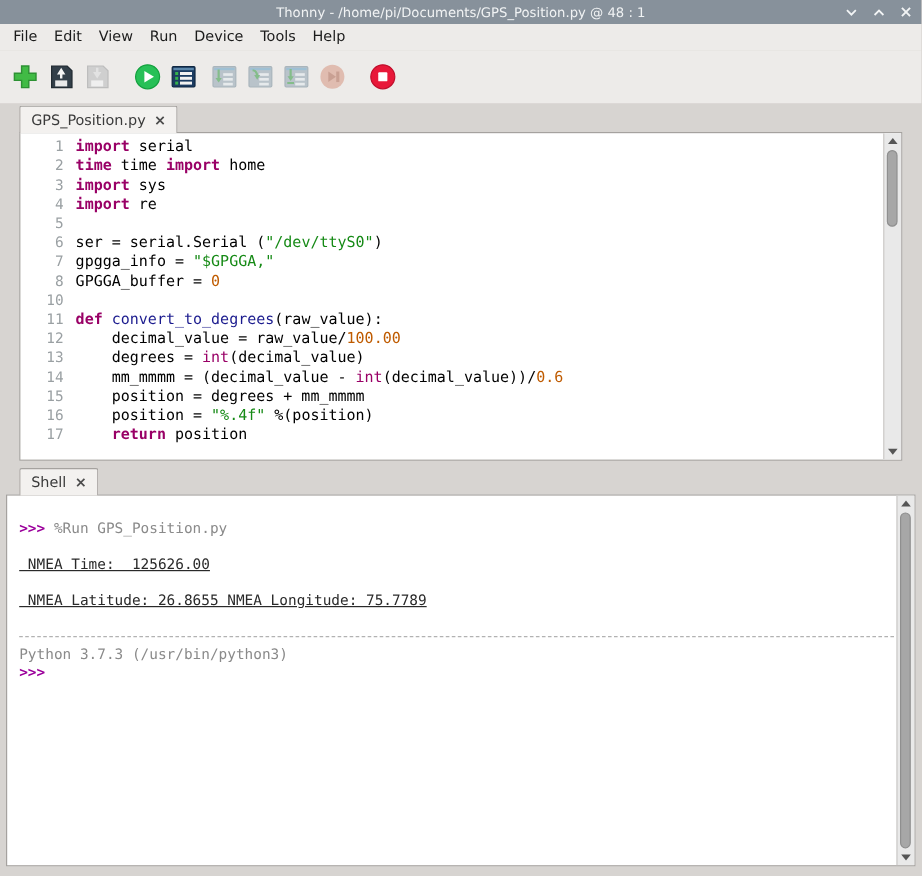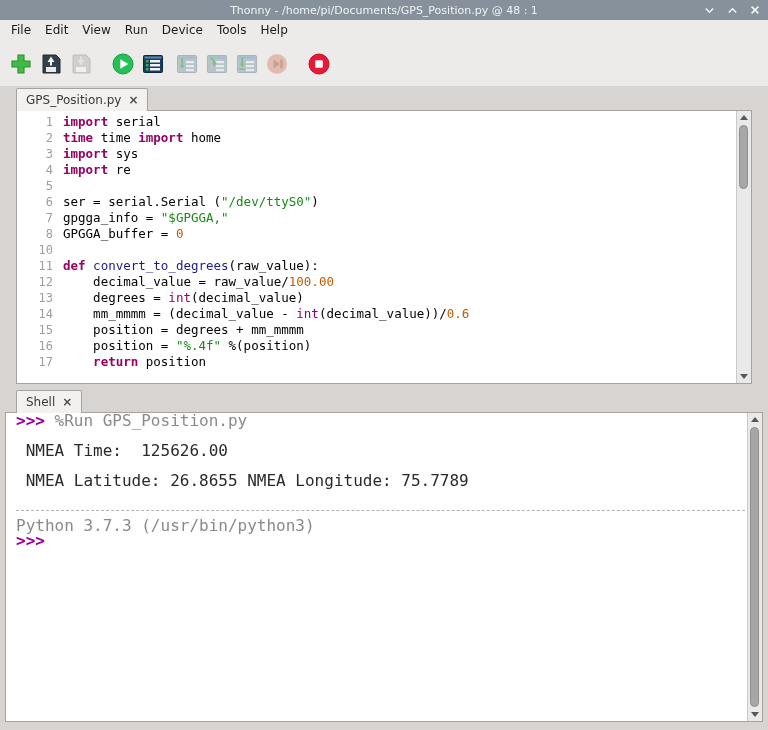--- a/index.html
+++ b/index.html
@@ -61,26 +61,26 @@
             border-top:5px solid #565656;}
   .vs-trough{flex:1; padding:1px 2px;}
   .vs-thumb{background:#a7a7a7; border:1px solid #8f8f8f; border-radius:6px; width:9px;}
   .editor-panel .vs-thumb{height:64px;}
   .shell-panel .vs-thumb{height:100%;}
 
   
   .gap{flex:0 0 4px;}
   .shell-panel{margin:0 5px; height:310px; background:#fff; border:1px solid var(--panelborder);
                display:flex; overflow:hidden; flex:0 0 310px;}
-  .shell-area{flex:1; overflow:hidden; padding:0 0 0 10px;
-              font-family:"DejaVu Sans Mono","Liberation Mono",monospace; font-size:16px; line-height:15px;}
+  .shell-area{flex:1; overflow:hidden; padding:20px 0 0 10px;
+              font-family:"DejaVu Sans Mono","Liberation Mono",monospace; font-size:12px; line-height:15px;}
   .shell-line{white-space:pre; min-height:15px;}
   .tk-prompt{color:var(--prompt); font-weight:bold;}
   .tk-dim{color:var(--dim);}
-  .tk-out{color:var(--output);}
+  .tk-out{color:var(--output);text-decoration:underline;}
   .shell-sep{height:15px; position:relative;}
   .shell-sep::after{content:""; position:absolute; left:0; right:2px; top:7px; border-top:1px dashed #b2b2b2;}
 
   .bottom-strip{flex:1; background:var(--windowbg);}
 </style>
 </head>
 <body>
 
 <div id="window">
 

